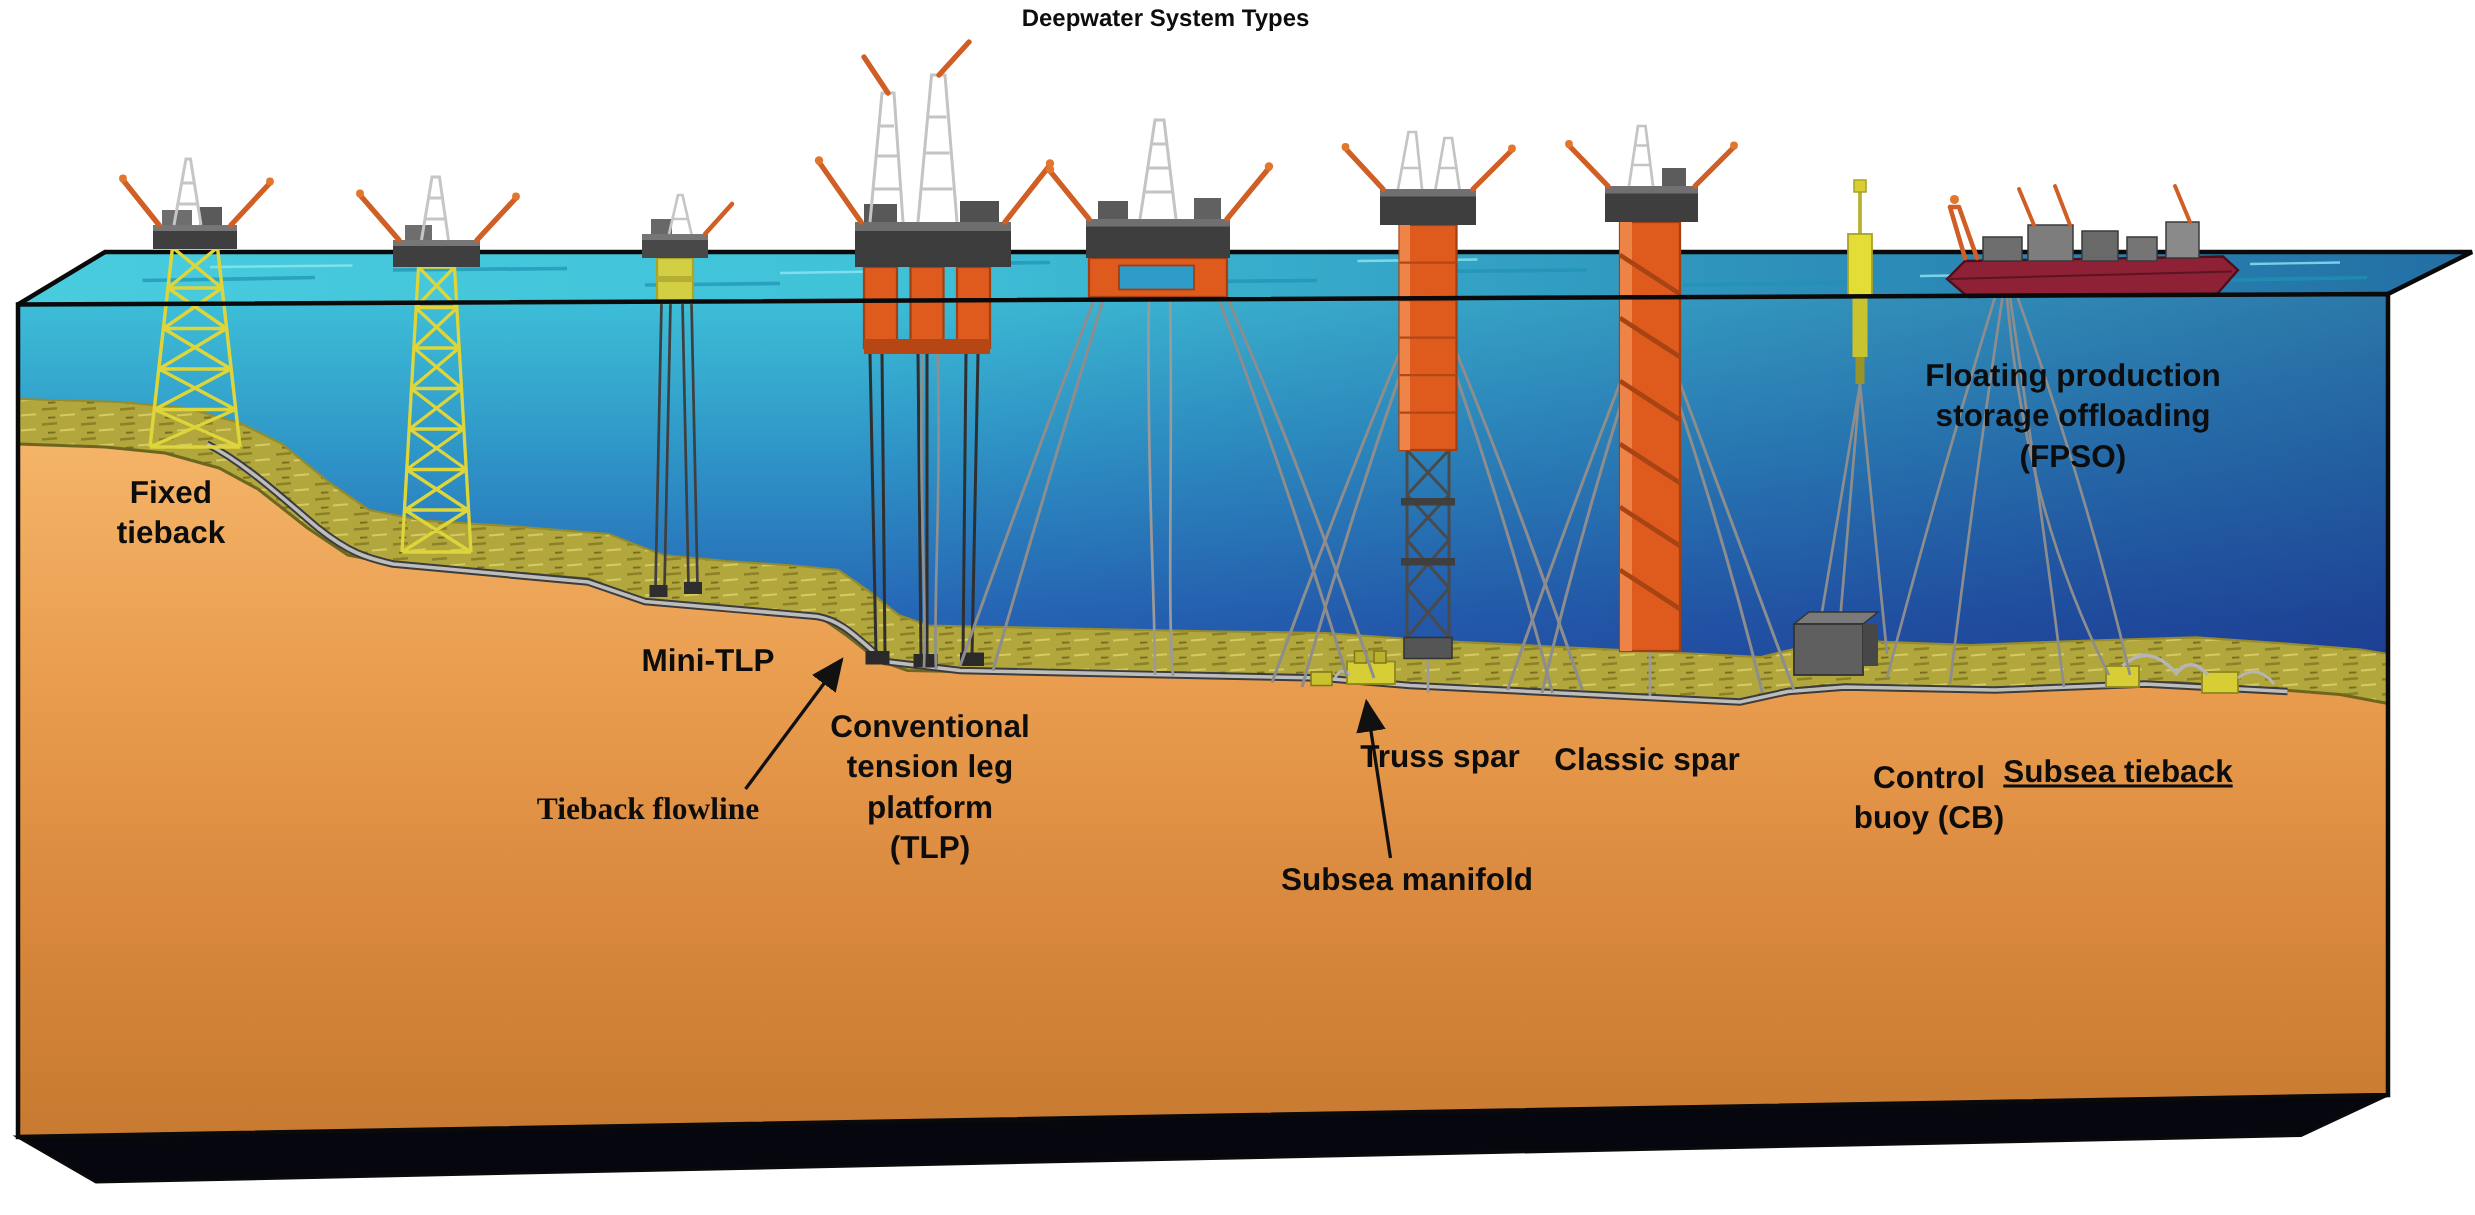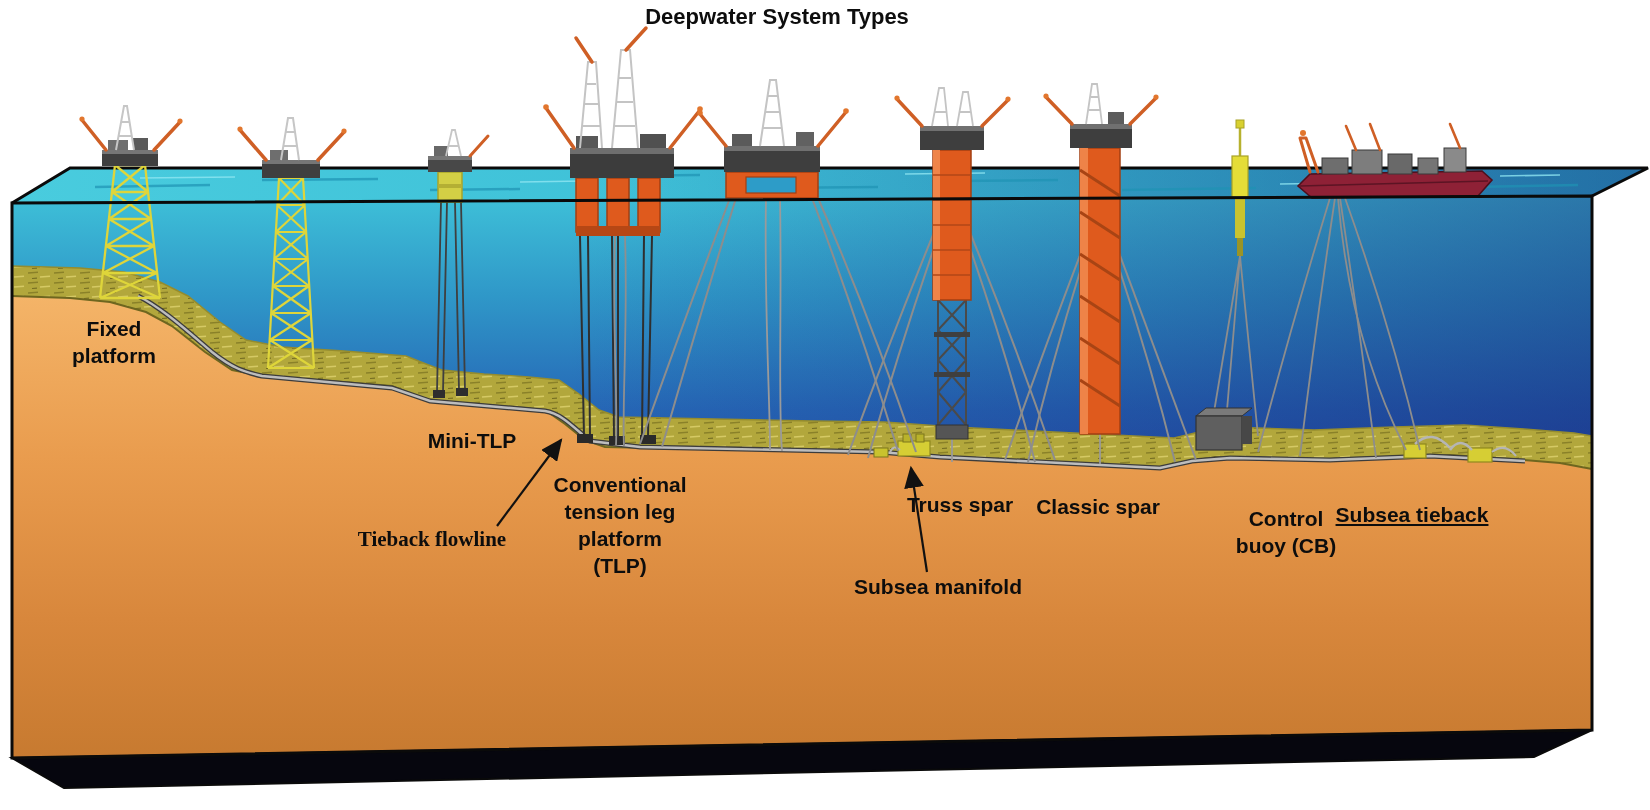--- a/index.html
+++ b/index.html
@@ -2,21 +2,21 @@
 <html><head>
 <meta charset="utf-8">
 <style>
   html,body{margin:0;padding:0;background:#ffffff;}
   #stage{position:relative;width:1650px;height:810px;background:#ffffff;overflow:hidden;
          font-family:"Liberation Sans",sans-serif;}
   #scene{position:absolute;left:0;top:0;}
   .lbl{position:absolute;transform:translateX(-50%);text-align:center;
        font-weight:700;font-size:21px;line-height:1.28;color:#0d0d0d;
        white-space:pre-line;z-index:3;letter-spacing:0;}
-  .ttl{position:absolute;transform:translateX(-50%);font-weight:700;font-size:22px;
+  .ttl{position:absolute;transform:translateX(-50%);font-weight:700;font-size:16px;
        color:#0d0d0d;z-index:3;white-space:pre;}
 </style>
 </head>
 <body>
 
 <div id="stage">
 
 <svg id="scene" width="1650" height="810" viewBox="0 0 1650 810" xmlns="http://www.w3.org/2000/svg">
   <defs>
     <linearGradient id="gSurface" x1="0" y1="0" x2="1" y2="0">
@@ -283,27 +283,30 @@
 
   <path d="M12,203 L1592,196 L1592,730 L12,758 Z" fill="none" stroke="#0a0a0a" stroke-width="3"></path>
 
   <path d="M497,526 L561,440" stroke="#111111" stroke-width="2.2" fill="none" marker-end="url(#arrowhead)"></path>
   <path d="M927,572 L911,468" stroke="#111111" stroke-width="2.2" fill="none" marker-end="url(#arrowhead)"></path>
 </svg>
 
 <div class="ttl" style="left:777px;top:4px;">Deepwater System Types</div>
 
 <div class="lbl" style="left:114px;top:316px;">Fixed
-platform</div>
+tieback</div>
 <div class="lbl" style="left:472px;top:428px;">Mini-TLP</div>
 <div class="lbl" style="left:432px;top:526px;font-family:Liberation Serif, serif;">Tieback flowline</div>
 <div class="lbl" style="left:620px;top:472px;">Conventional
 tension leg
 platform
 (TLP)</div>
 <div class="lbl" style="left:938px;top:574px;">Subsea manifold</div>
 <div class="lbl" style="left:960px;top:492px;">Truss spar</div>
 <div class="lbl" style="left:1098px;top:494px;">Classic spar</div>
 <div class="lbl" style="left:1286px;top:506px;">Control
 buoy (CB)</div>
 <div class="lbl" style="left:1412px;top:502px;text-decoration:underline;">Subsea tieback</div>
+<div class="lbl" style="left:1382px;top:238px;">Floating production
+storage offloading
+(FPSO)</div>
 
 </div>
 
 </body></html>

